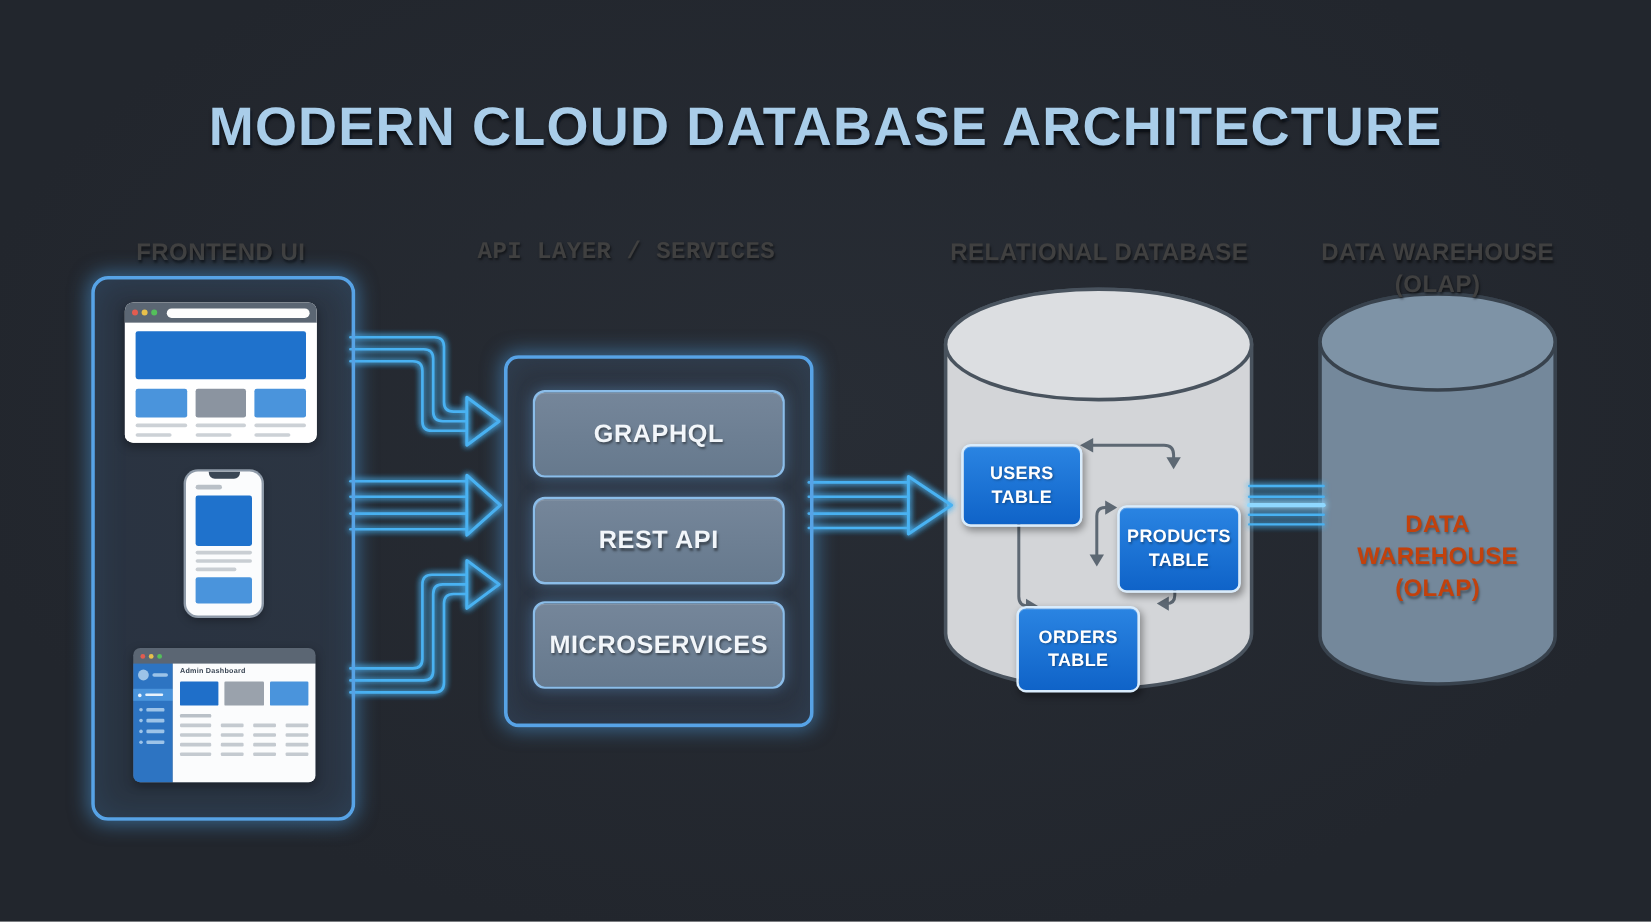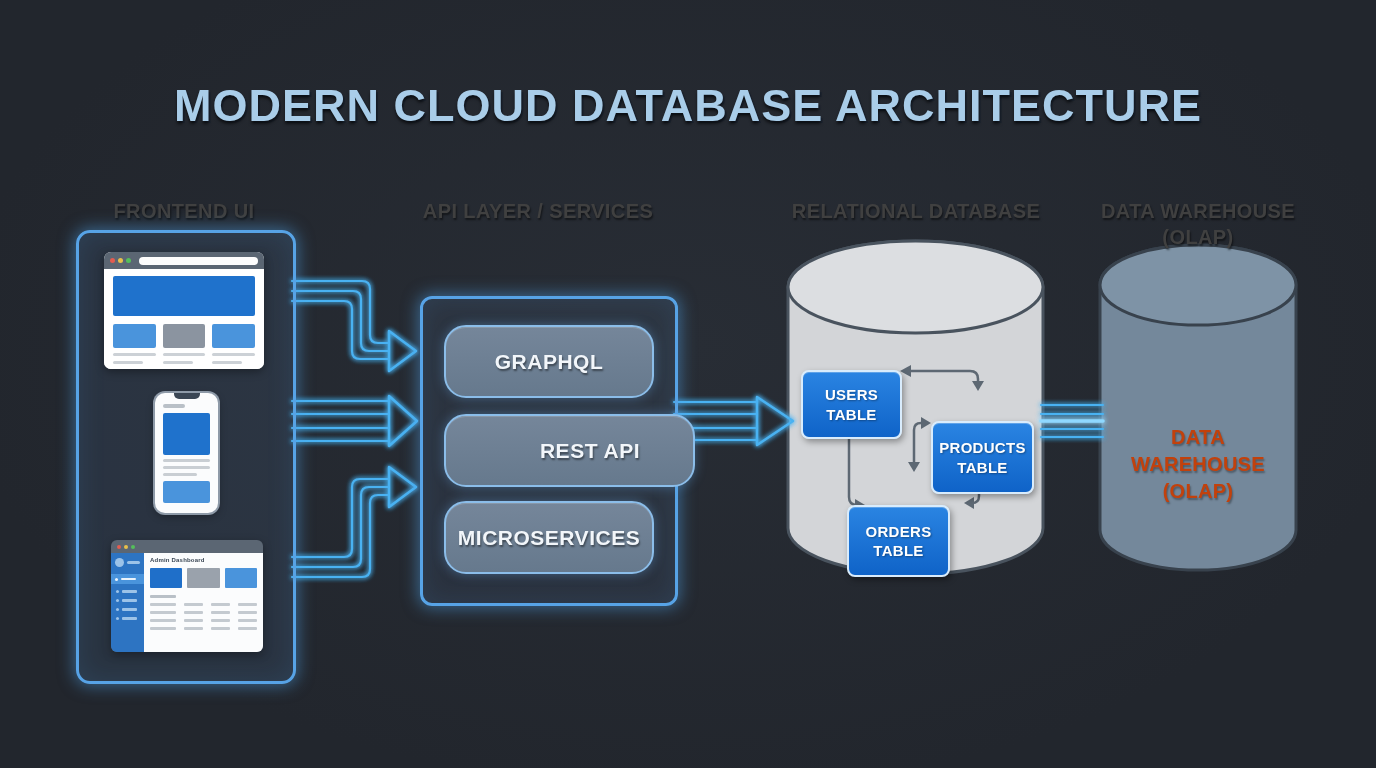--- a/index.html
+++ b/index.html
@@ -17,21 +17,21 @@
     left:0;top:50px;width:1376px;text-align:center;
     font-size:45px;font-weight:bold;letter-spacing:1px;color:#a9cde9;
     text-shadow:0 3px 3px rgba(0,0,0,.55), 2px 2px 0 rgba(20,30,45,.6);
   }
   .col-header{
     font-size:20px;font-weight:bold;letter-spacing:.4px;color:#404040;
     text-align:center;line-height:26px;
     text-shadow:1px 2px 2px rgba(0,0,0,.5);
   }
   #hdr-frontend{left:74px;top:168px;width:220px;}
-  #hdr-api{left:412px;top:168px;width:252px;}
+  #hdr-api{left:396px;top:168px;width:252px;font-family:Liberation Mono, monospace;}
   #hdr-db{left:780px;top:168px;width:272px;}
   #hdr-wh{left:1094px;top:168px;width:208px;}
 
   
   .frontend-panel{
     left:76px;top:200px;width:214px;height:448px;border-radius:14px;
     border:3px solid #57a3e6;background:rgba(96,140,190,.13);
     box-shadow:0 0 16px 2px rgba(80,165,235,.5), inset 0 0 28px rgba(80,165,235,.14);
   }
   
@@ -82,28 +82,28 @@
   .dash-table{margin-top:5px;display:grid;grid-template-columns:1.4fr 1fr 1fr 1fr;column-gap:8px;row-gap:5px;}
   .tcell{height:3px;background:#c4cad0;border-radius:1px;}
 
   
   .api-panel{
     left:420px;top:266px;width:252px;height:304px;border-radius:12px;
     border:3px solid #57a3e6;background:rgba(96,140,190,.10);
     box-shadow:0 0 16px 2px rgba(80,165,235,.5), inset 0 0 26px rgba(80,165,235,.12);
   }
   .api-box{
-    position:absolute;left:21px;width:206px;height:69px;border-radius:22px;
+    position:absolute;left:21px;width:206px;height:69px;border-radius:10px;
     border:2px solid #8bbde9;background:linear-gradient(180deg,#75869a,#66798d);
     box-shadow:0 0 12px rgba(100,170,235,.4), inset 0 1px 0 rgba(255,255,255,.15);
     display:flex;align-items:center;justify-content:center;
     color:#f2f6fa;font-size:21px;font-weight:bold;letter-spacing:.5px;
     text-shadow:1px 2px 2px rgba(0,0,0,.45);
   }
-  #api-box-graphql{top:26px;} #api-box-rest{top:115px;padding-left:41px;} #api-box-micro{top:202px;}
+  #api-box-graphql{top:26px;} #api-box-rest{top:115px;} #api-box-micro{top:202px;}
 
   
   .db-chip{
     border-radius:8px;border:2px solid #d9ecfc;
     background:linear-gradient(180deg,#2a84e2,#0f63c8);
     color:#fff;font-size:15px;font-weight:bold;line-height:1.3;text-align:center;
     display:flex;align-items:center;justify-content:center;white-space:pre-line;
     box-shadow:2px 3px 6px rgba(0,0,0,.35), inset 0 1px 0 rgba(255,255,255,.25);
     text-shadow:1px 1px 2px rgba(0,0,0,.35);letter-spacing:.3px;
   }

